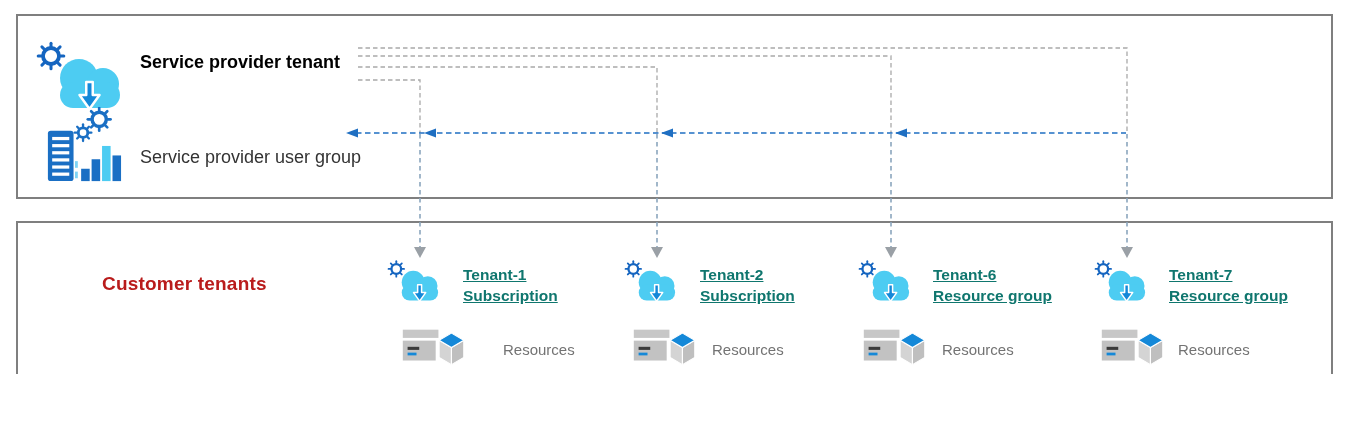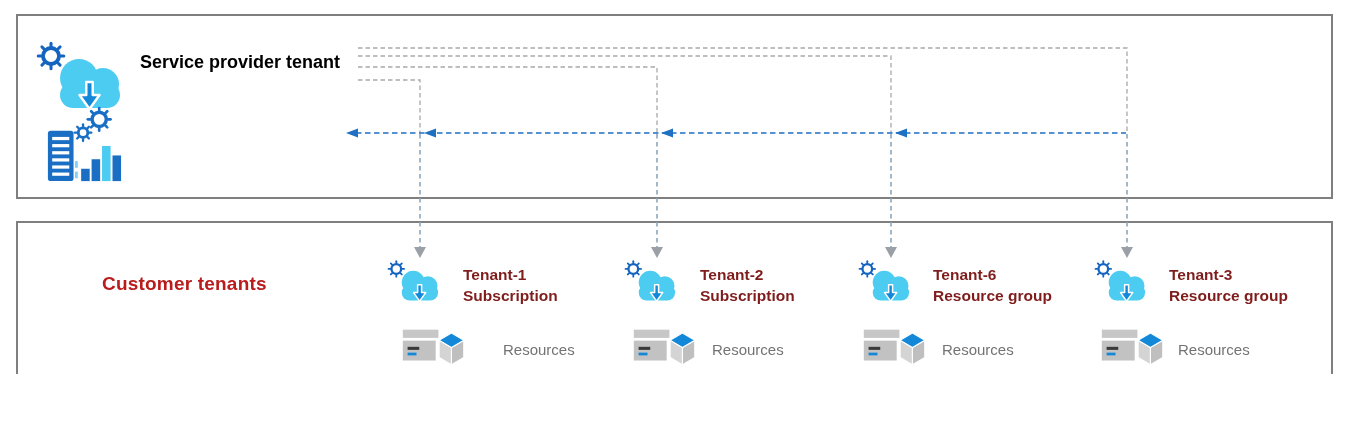--- a/index.html
+++ b/index.html
@@ -9,21 +9,21 @@
   }
   .box{position:absolute;border:2px solid #7f7f7f;background:#fff;box-sizing:border-box;}
   .provider-box{left:16px;top:14px;width:1317px;height:185px;}
   .customer-box{left:16px;top:221px;width:1317px;height:190px;}
   .abs{position:absolute;}
   .provider-title{left:140px;top:52px;font-size:18px;font-weight:700;color:#000;}
   .provider-line{left:140px;font-size:18px;color:#333;}
   .dir-label{top:121px;}
   .group-label{top:147px;}
   .customer-title{left:74px;top:273px;font-size:19px;font-weight:700;color:#b91c1c;letter-spacing:.2px;margin-left:28px;}
-  .tenant-label{font-size:15.5px;font-weight:700;color:#7f1d1d;line-height:21px;top:264px;}
+  .tenant-label{font-size:15.5px;font-weight:700;color:#0f766e;line-height:21px;top:264px;text-decoration:underline;}
   .resources-label{font-size:15px;color:#737373;top:341px;}
   svg{display:block;}
   .overlay{position:absolute;left:0;top:0;pointer-events:none;}
   .icon{position:absolute;}
 </style>
 </head>
 <body>
 
 <div class="canvas">
 
@@ -149,20 +149,21 @@
   </svg>
 
   <svg class="icon" style="left:34px;top:40px;" width="104" height="80">
     <use href="#icon-cloud"></use>
   </svg>
   <div class="abs provider-title">Service provider tenant</div>
 
   <svg class="icon" style="left:46px;top:107px;" width="76" height="76">
     <use href="#icon-directory"></use>
   </svg>
+  <div class="abs provider-line group-label">Service provider user group</div>
 
   <div class="abs customer-title">Customer tenants</div>
 
   <svg class="icon" style="left:386px;top:259px;" width="63" height="49">
       <use href="#icon-cloud"></use>
     </svg>
   <div class="abs tenant-label" style="left:463px;">
     <div>Tenant-1</div>
     <div>Subscription</div>
   </div>
@@ -192,21 +193,21 @@
   </div>
   <svg class="icon" style="left:863px;top:329px;" width="66" height="37">
       <use href="#icon-resources"></use>
     </svg>
   <div class="abs resources-label" style="left:942px;">Resources</div>
 
   <svg class="icon" style="left:1093px;top:259px;" width="63" height="49">
       <use href="#icon-cloud"></use>
     </svg>
   <div class="abs tenant-label" style="left:1169px;">
-    <div>Tenant-3</div>
+    <div>Tenant-7</div>
     <div>Resource group</div>
   </div>
   <svg class="icon" style="left:1101px;top:329px;" width="66" height="37">
       <use href="#icon-resources"></use>
     </svg>
   <div class="abs resources-label" style="left:1178px;">Resources</div>
 
 </div>
 
 </body></html>

